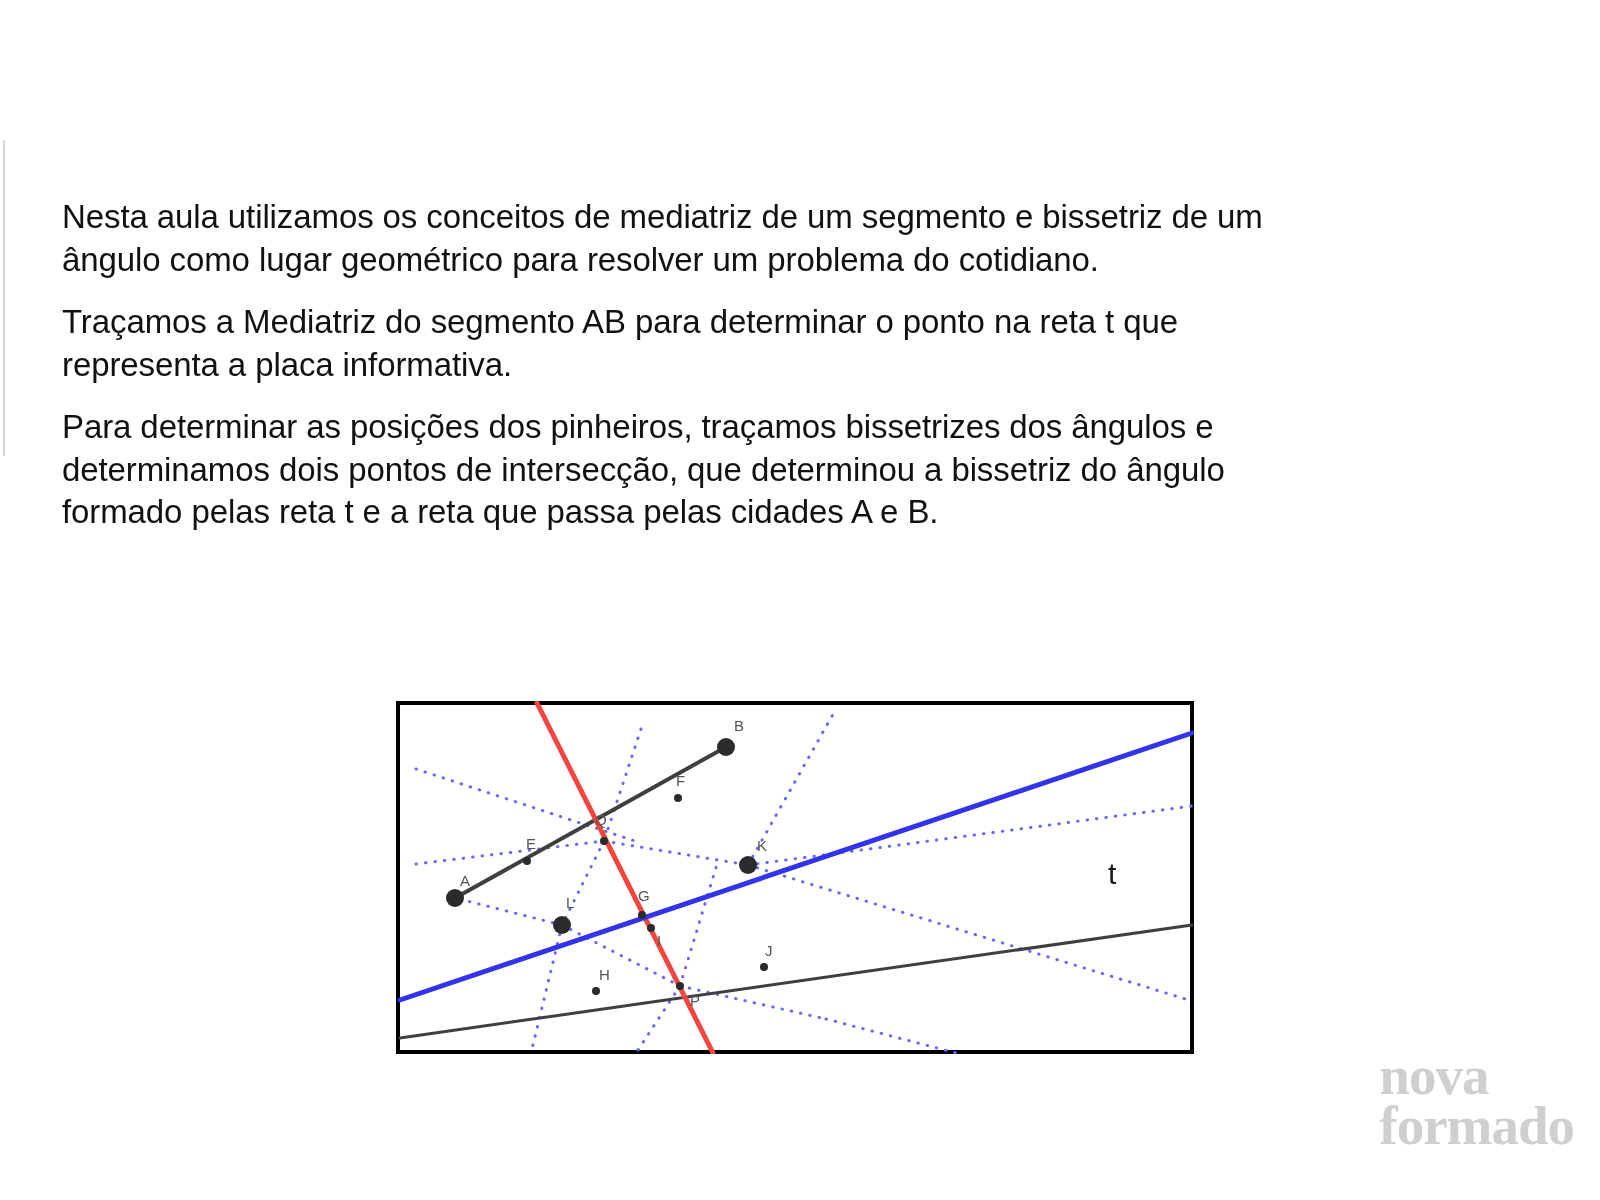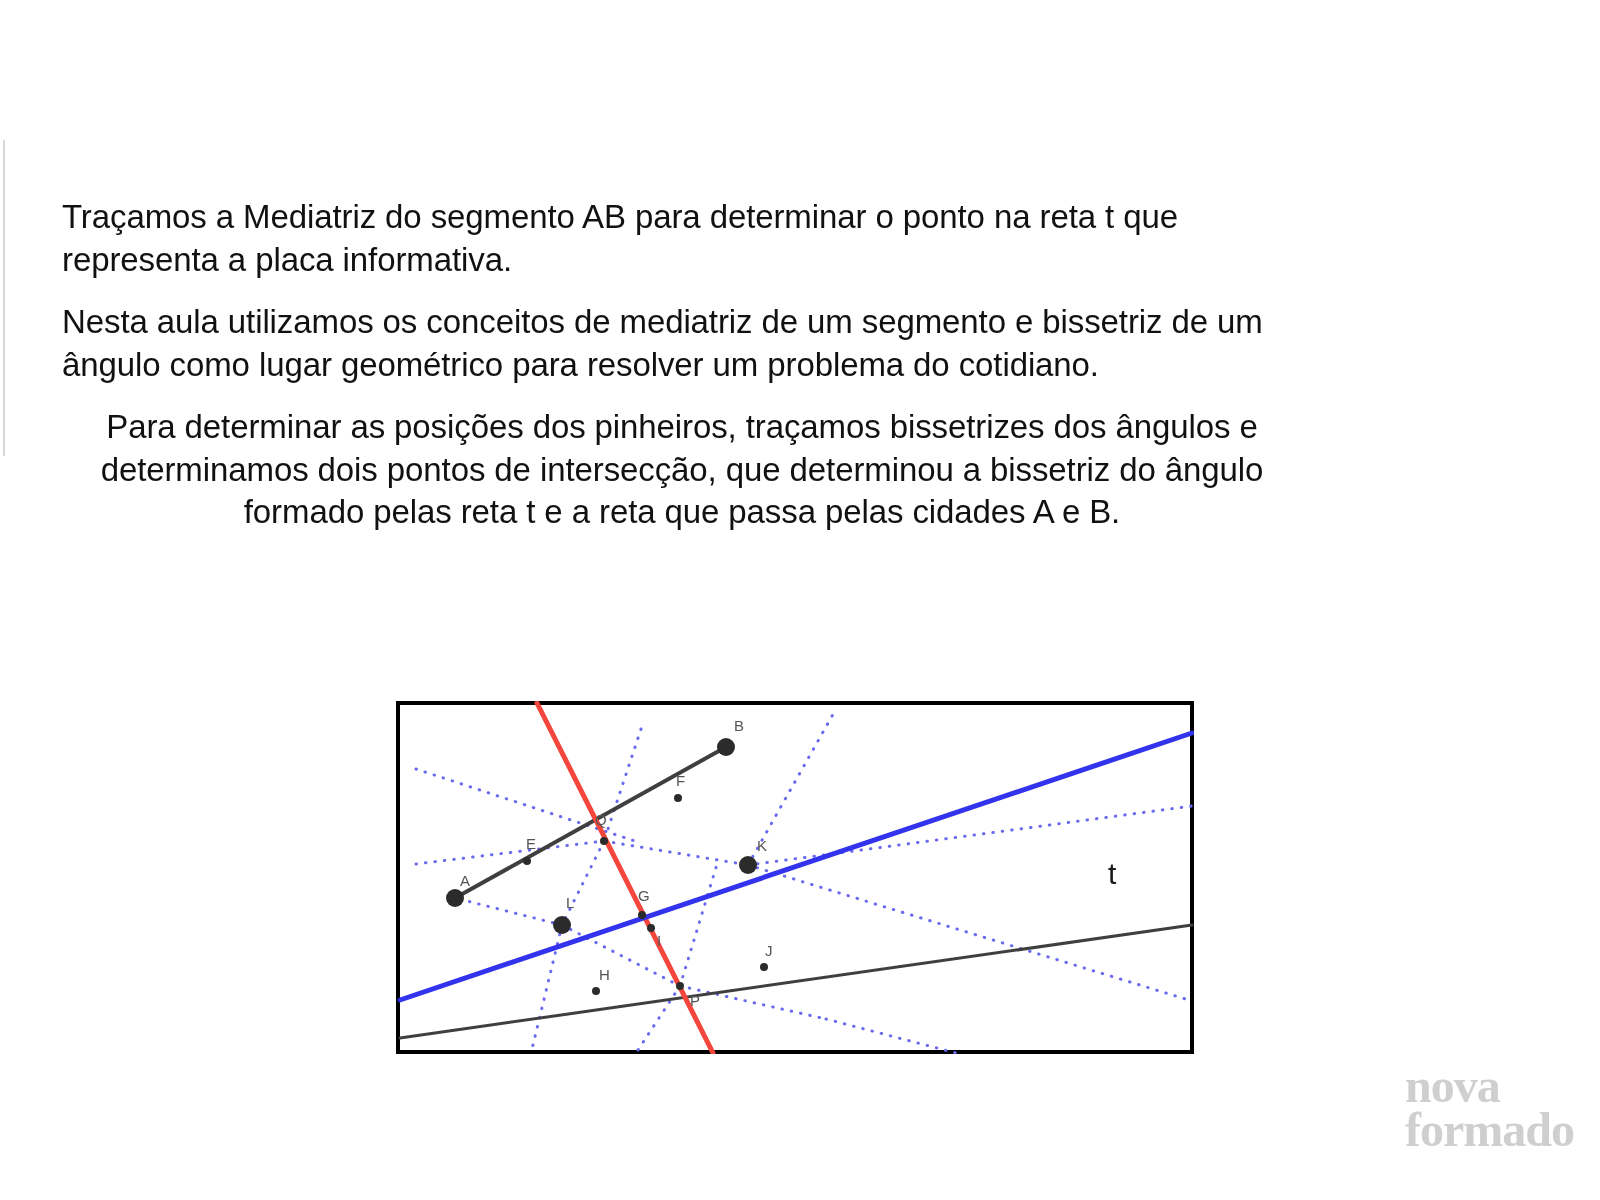--- a/index.html
+++ b/index.html
@@ -33,21 +33,21 @@
     width: 1240px;
   }
   .para {
     color: #111111;
     font-size: 33px;
     line-height: 1.29;
     letter-spacing: -0.1px;
     margin: 0 0 20px 0;
     font-weight: 400;
   }
-  .para:last-child { margin-bottom: 0; text-align: center; }
+  .para:last-child { margin-bottom: 0; }
 
   
   .figure-wrap {
     position: absolute;
     left: 396px;
     top: 701px;
     width: 798px;
     height: 353px;
   }
   .figure-wrap svg { display: block; }
@@ -64,36 +64,36 @@
   }
 
   
   .logo {
     position: absolute;
     right: 26px;
     bottom: 48px;
     text-align: left;
     color: #cfcfcf;
     font-family: "Liberation Serif", serif;
-    font-size: 48px;
+    font-size: 55px;
     line-height: 0.92;
     font-weight: 700;
     letter-spacing: -1px;
     user-select: none;
   }
   .logo div { display: block; }
 </style>
 </head>
 <body>
 
 <div class="left-rule"></div>
 
 <div class="text-block">
+  <p class="para">Nesta aula utilizamos os conceitos de mediatriz de um segmento e bissetriz de um ângulo como lugar geométrico para resolver um problema do cotidiano.</p>
   <p class="para">Traçamos a Mediatriz do segmento AB para determinar  o ponto na reta t  que representa a placa informativa.</p>
-  <p class="para">Nesta aula utilizamos os conceitos de mediatriz de um segmento e bissetriz de um ângulo como lugar geométrico para resolver um problema do cotidiano.</p>
   <p class="para">Para determinar as posições dos pinheiros, traçamos bissetrizes dos ângulos e determinamos dois pontos de intersecção, que determinou a bissetriz do ângulo formado pelas reta t e a reta que passa pelas cidades A e B.</p>
 </div>
 
 <div class="figure-wrap">
   <svg id="geo-svg" width="798" height="353" viewBox="0 0 798 353">
     <rect x="2" y="2" width="794" height="349" fill="#ffffff" stroke="#000000" stroke-width="4"></rect>
     <g id="construction-layer">
         <line x1="20" y1="68" x2="245" y2="142" stroke="#6a6af0" stroke-width="3" stroke-linecap="round" stroke-dasharray="0.5 9"></line>
         <line x1="20" y1="163" x2="208" y2="140" stroke="#6a6af0" stroke-width="3" stroke-linecap="round" stroke-dasharray="0.5 9"></line>
         <line x1="208" y1="140" x2="352" y2="164" stroke="#6a6af0" stroke-width="3" stroke-linecap="round" stroke-dasharray="0.5 9"></line>

